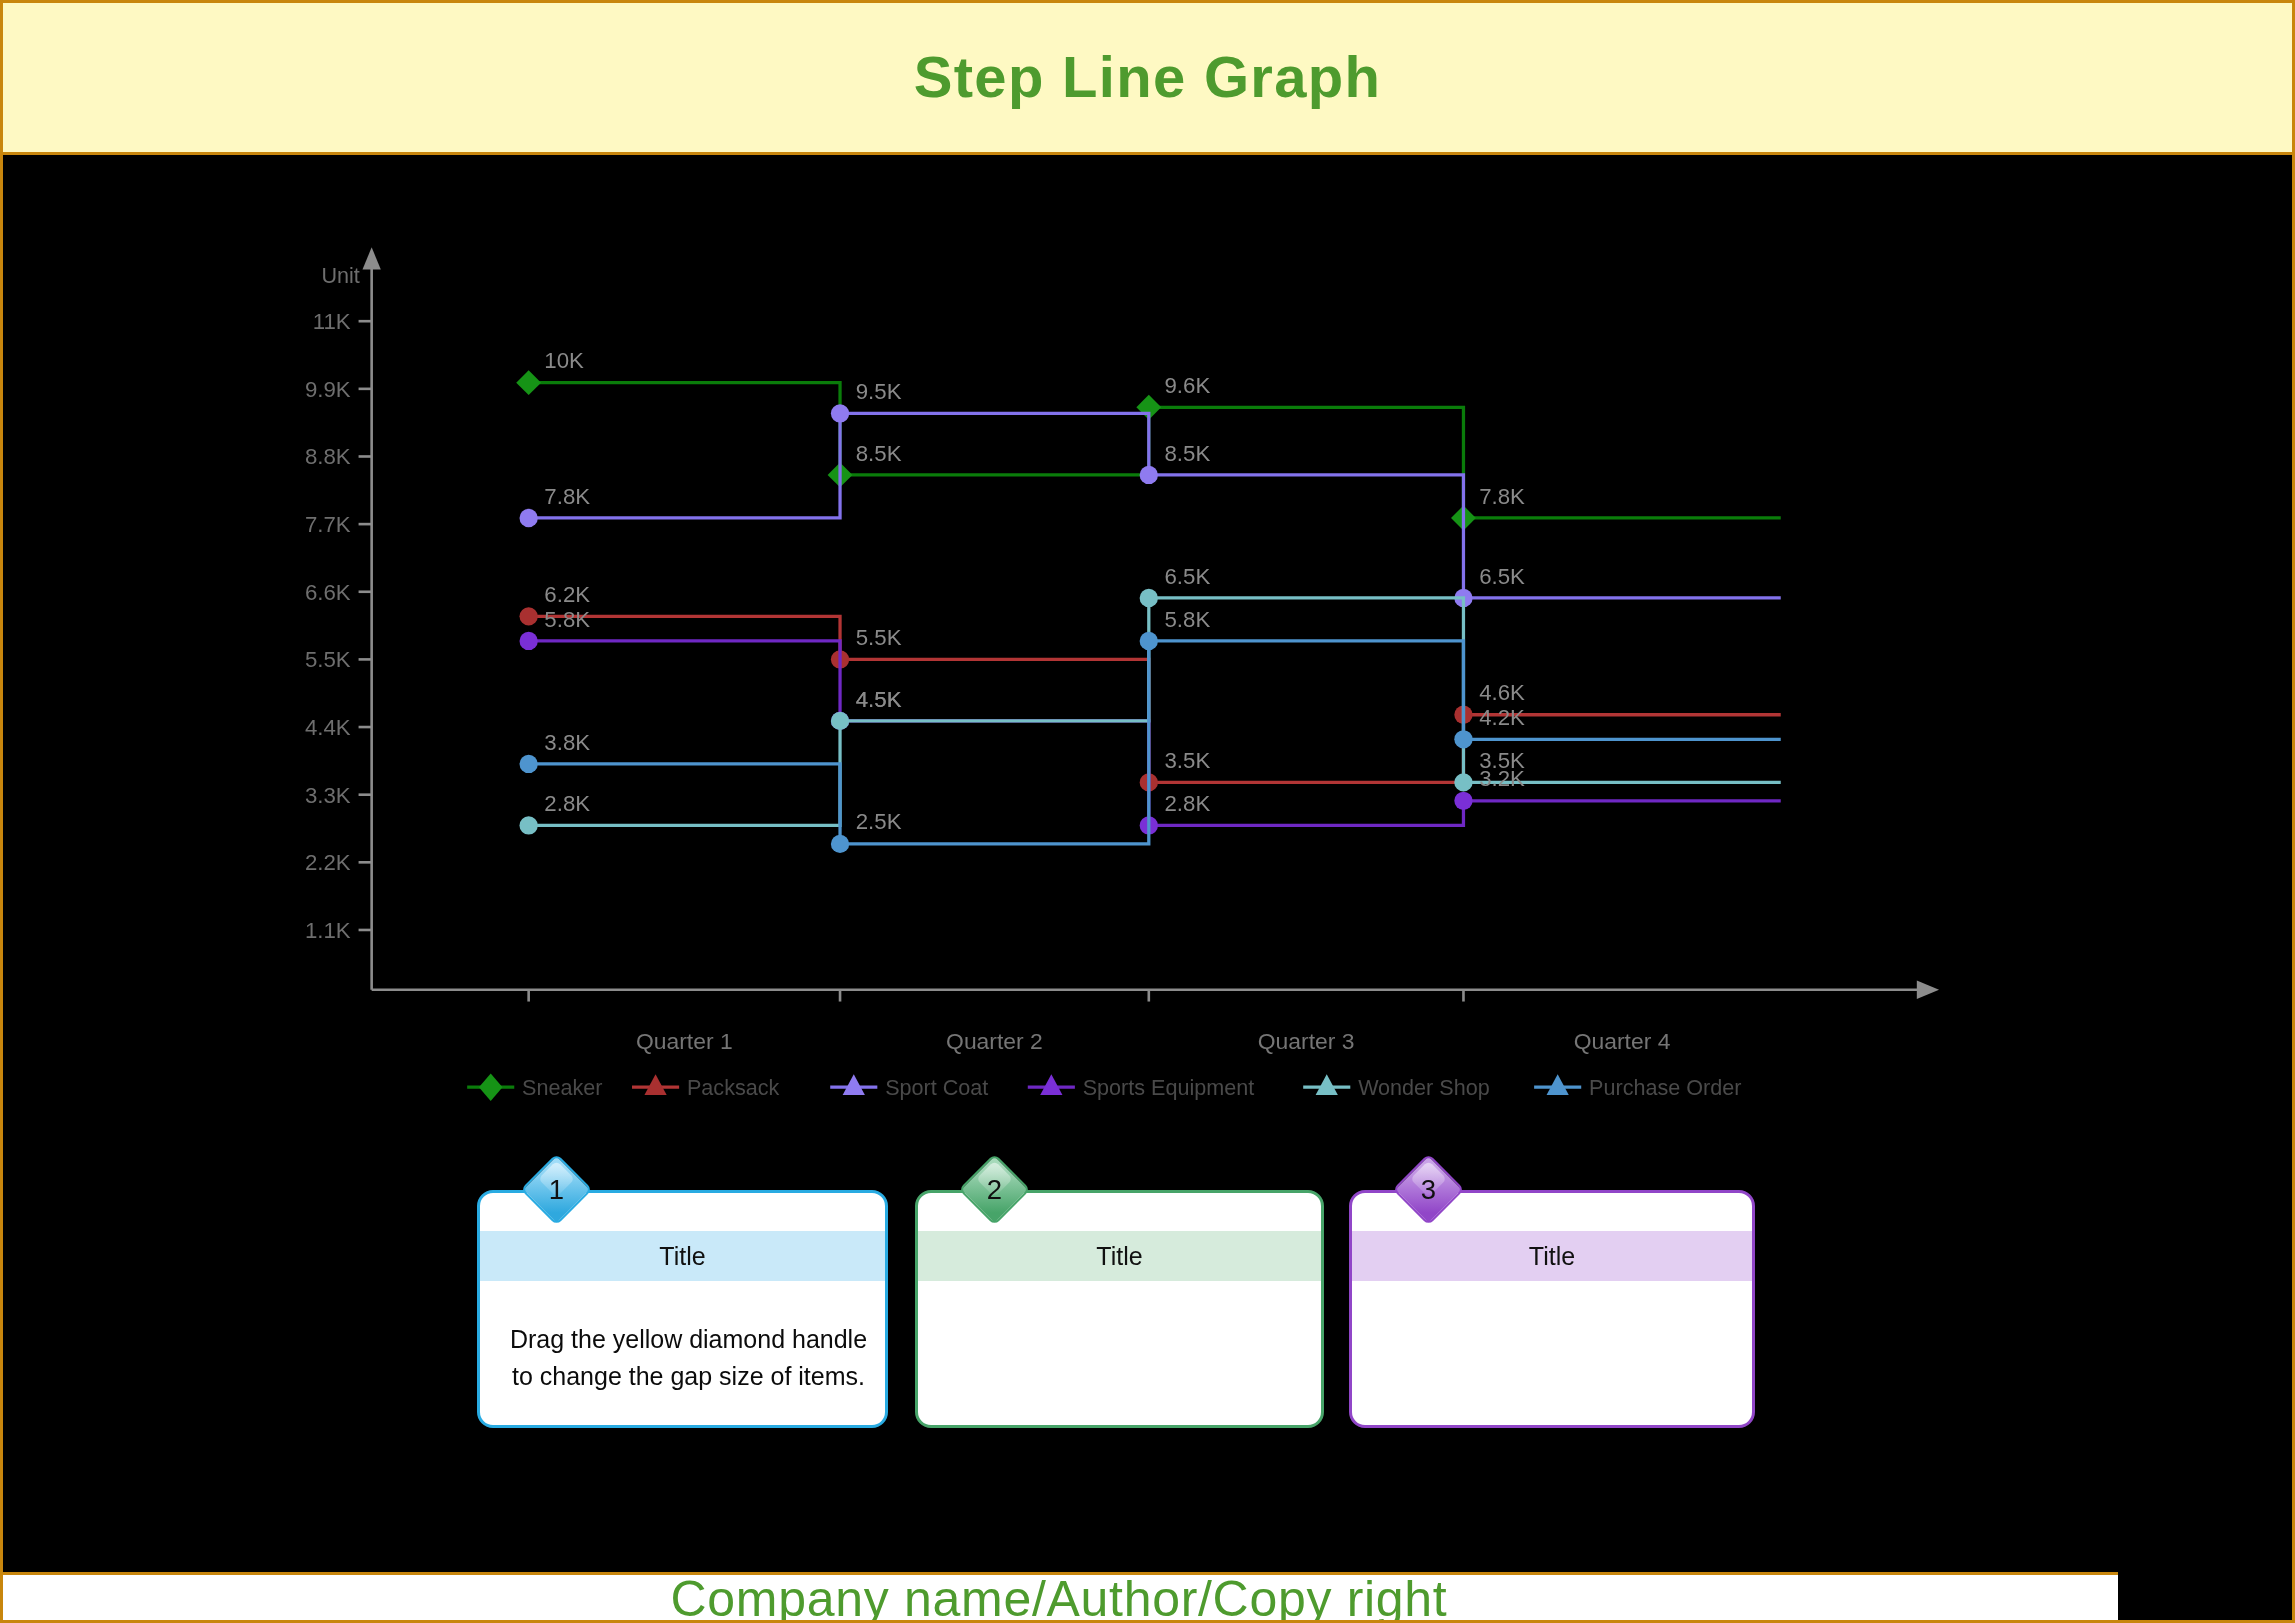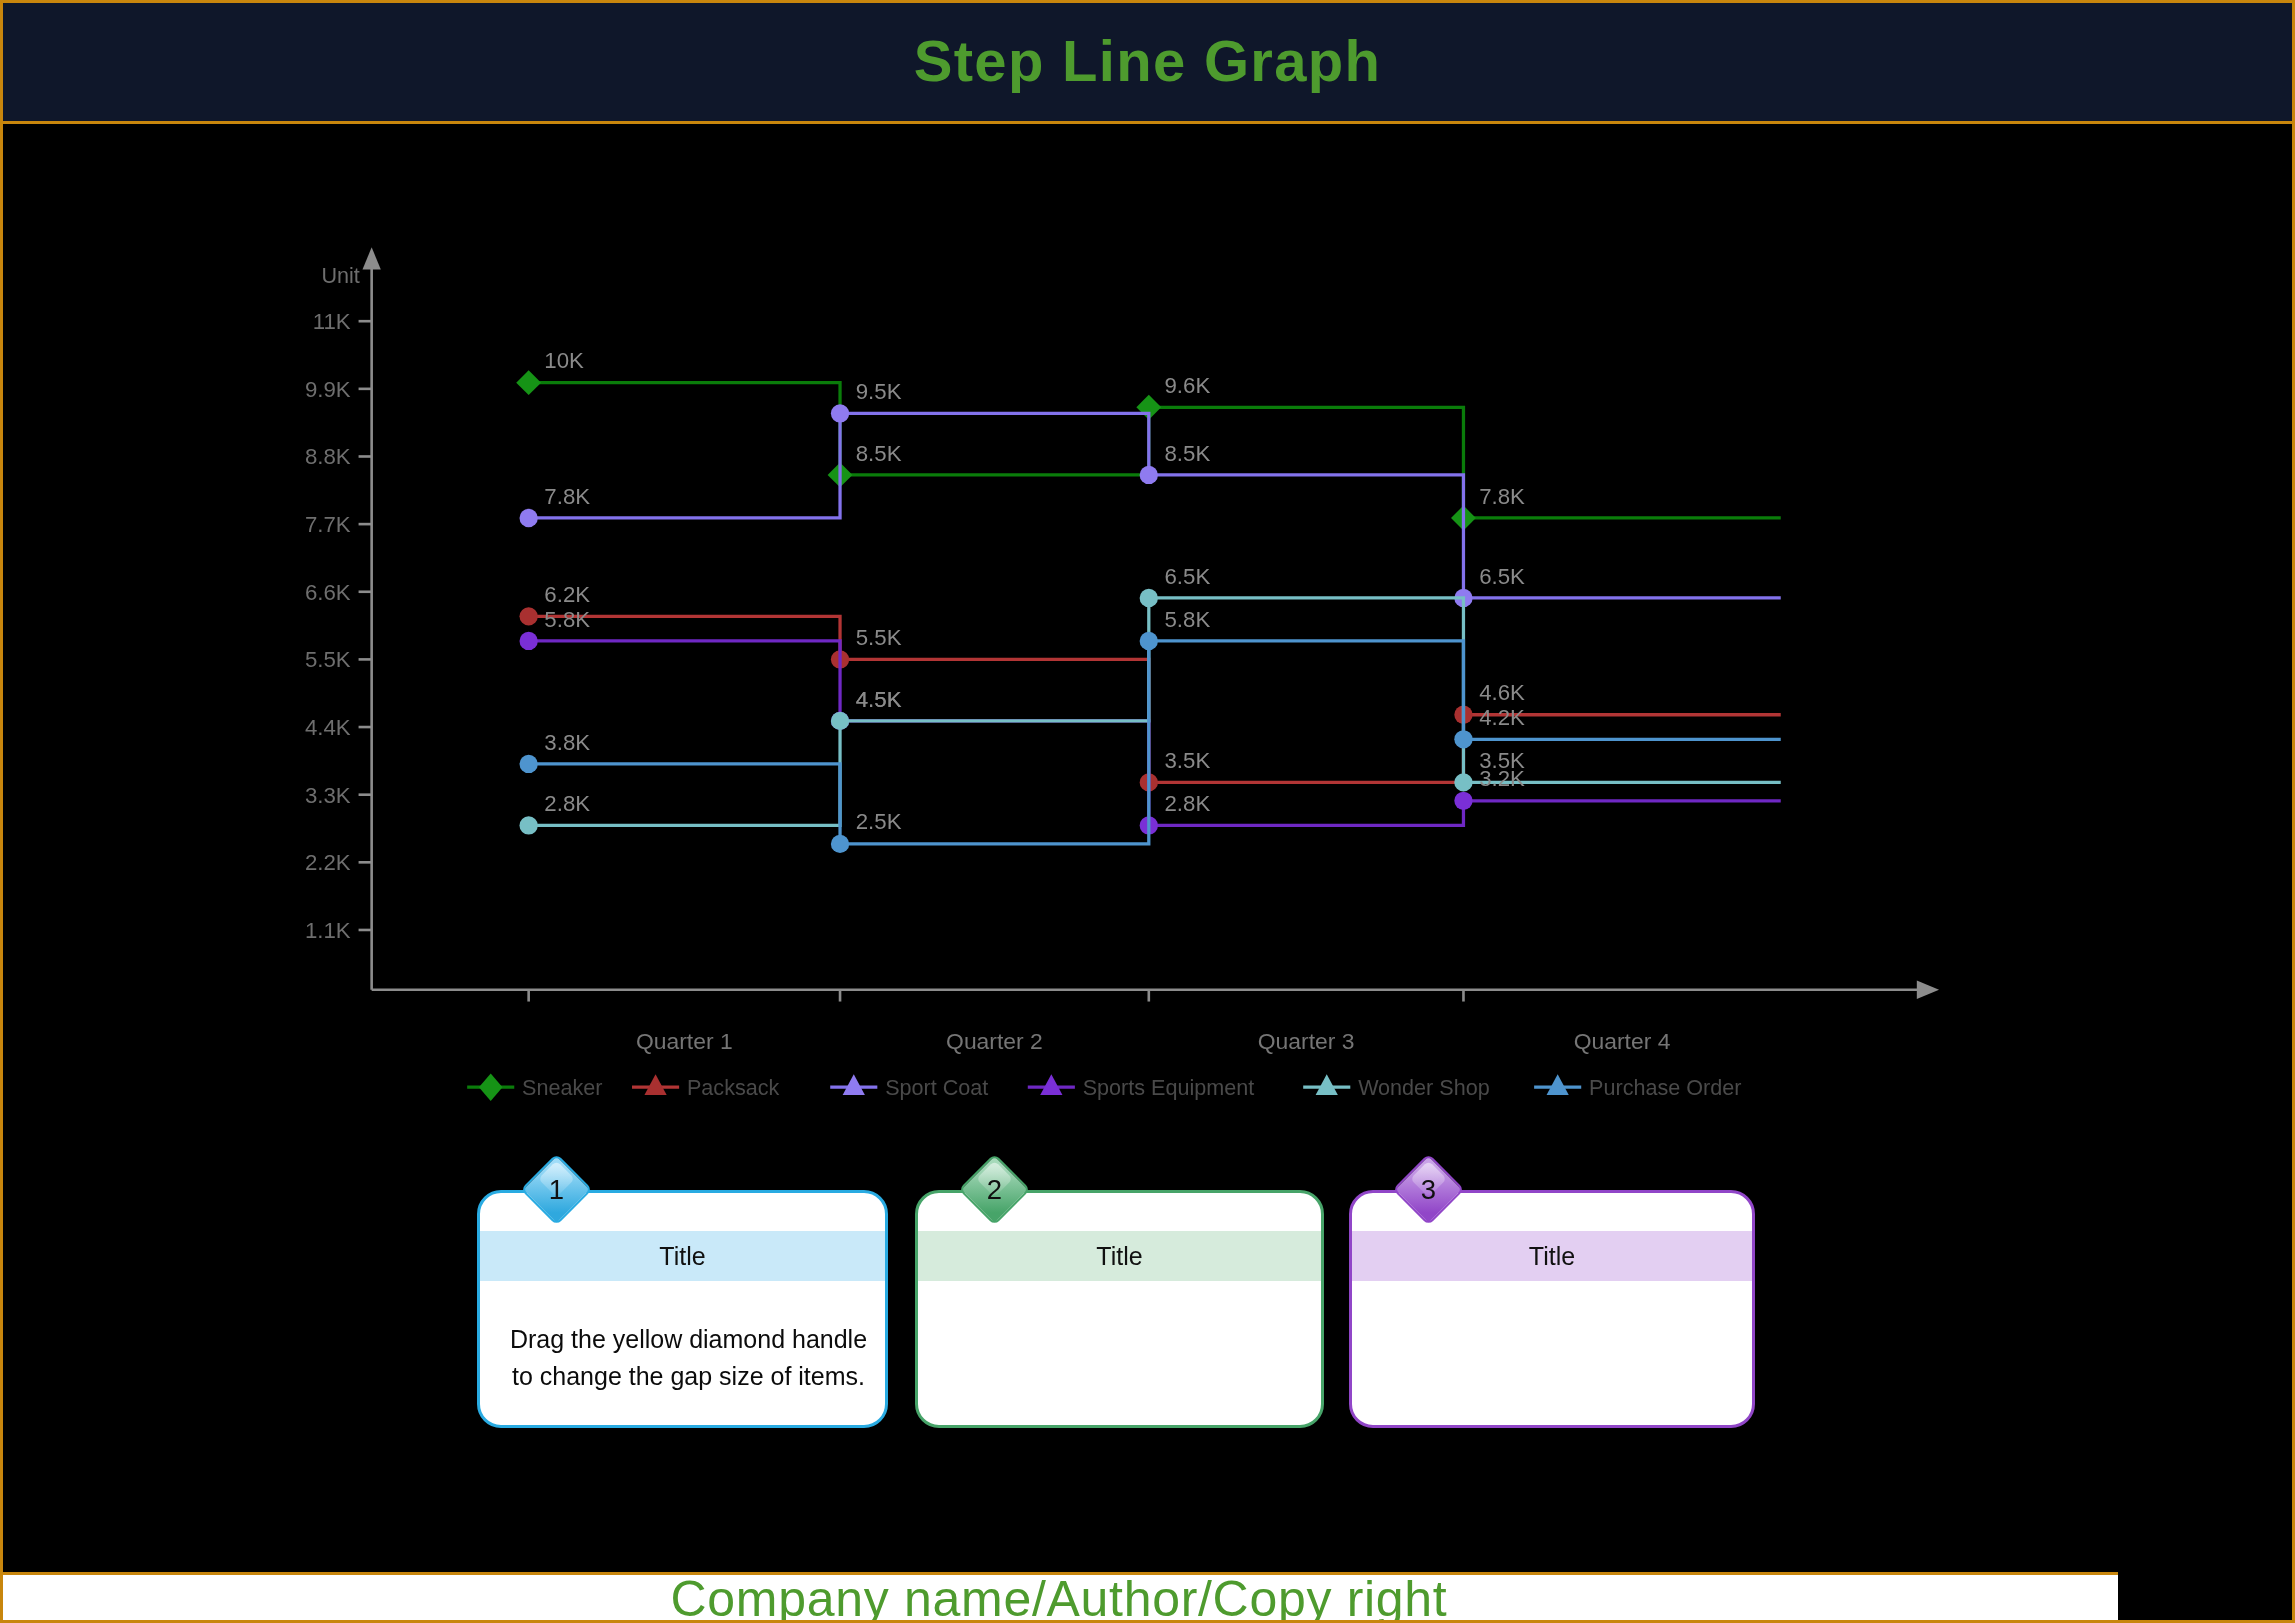--- a/index.html
+++ b/index.html
@@ -6,40 +6,40 @@
     --gold:#C8860D; --green:#4E9B2E; --bg:#000000;
   }
   html,body{margin:0;padding:0;}
   body{
     width:2295px;height:1623px;position:relative;background:var(--bg);
     font-family:"Liberation Sans", sans-serif;overflow:hidden;
   }
   .frame{position:absolute;inset:0;border:3.3px solid var(--gold);pointer-events:none;z-index:60;}
   
   .header{
-    position:absolute;top:0;left:0;width:2295px;height:124px;background:#0f172a;
+    position:absolute;top:0;left:0;width:2295px;height:155px;background:#fef9c3;
     border-bottom:3.3px solid var(--gold);box-sizing:border-box;
     display:flex;align-items:center;justify-content:center;z-index:10;
   }
   .header h1{margin:0;font-size:58px;font-weight:bold;color:var(--green);letter-spacing:1.3px;}
   
   .footer{
     position:absolute;top:1572px;left:0;width:2118px;height:51px;background:#ffffff;
     border-top:3.3px solid var(--gold);box-sizing:border-box;
     display:flex;align-items:center;justify-content:center;z-index:10;
   }
   .footer span{font-size:50px;color:var(--green);letter-spacing:0.7px;}
   
   #chart{position:absolute;left:0;top:0;width:2295px;height:1623px;z-index:1;}
   #chart text{font-family:"Liberation Sans", sans-serif;}
   
   .callout{position:absolute;top:1190px;height:238px;z-index:20;}
   .co-card{
     position:absolute;inset:0;background:#ffffff;border:3.3px solid var(--accent);
-    border-radius:24px;overflow:hidden;box-sizing:border-box;
+    border-radius:16px;overflow:hidden;box-sizing:border-box;
   }
   .co-band{
     position:absolute;left:0;right:0;top:38px;height:50px;background:var(--band);
     display:flex;align-items:center;justify-content:center;
   }
   .co-title{font-size:25px;color:#111111;}
   .co-body{
     position:absolute;left:4%;right:4%;top:128px;text-align:center;
     font-size:25px;line-height:37px;color:#0b0b0b;margin-left:12px;
   }

